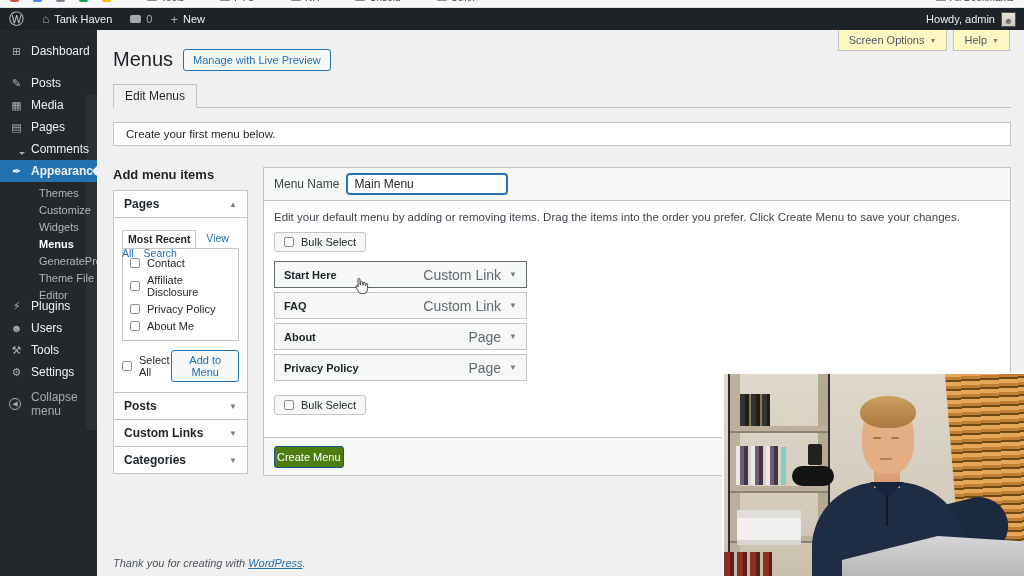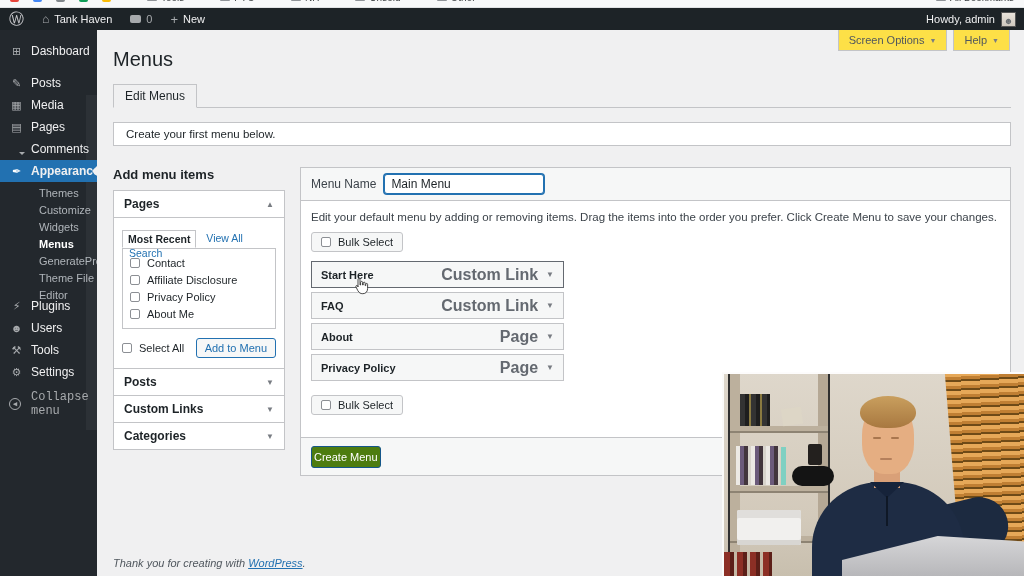--- a/index.html
+++ b/index.html
@@ -33,42 +33,42 @@
   .sb-gap { height:10px; }
   .sb-item.active { background:#2271b1; font-weight:bold; }
   .sb-item.active .ico { color:#fff; }
   .notch { position:absolute; right:0; top:50%; margin-top:-5px; width:0; height:0; border:5px solid transparent; border-right-color:#f0f0f1; }
   .sb-bubble { width:10px; height:7px; background:#a7aaad; border-radius:2px; position:relative; margin-left:1px; }
   .sb-bubble::after { content:""; position:absolute; left:2px; bottom:-3px; border:3px solid transparent; border-top-color:#a7aaad; }
   .sb-sub { padding:3px 0 8px 0; }
   .sb-sub-item { height:17px; line-height:17px; padding-left:39px; font-size:11px; color:#b0b5ba; cursor:pointer; }
   .sb-sub-item.current { color:#fff; font-weight:bold; }
   .collapse-ico { width:12px; height:12px; border-radius:50%; border:1px solid #a7aaad; color:#a7aaad; font-size:7px; display:flex; align-items:center; justify-content:center; flex:none; margin-left:-1px; }
-  .sb-item.dim { color:#a7aaad;font-family:Liberation Mono, monospace; }
+  .sb-item.dim { color:#a7aaad; }
 
   
   .content { position:absolute; left:97px; top:30px; width:927px; height:546px; background:#f0f0f1; padding:10px 13px 0 16px; }
   .screen-meta { position:absolute; top:0; right:14px; display:flex; gap:6px; }
-  .meta-btn { background:#fde047; border:1px solid #c3c4c7; border-top:none; padding:4px 10px; font-size:11px; color:#50575e; display:flex; align-items:center; gap:5px; cursor:pointer; }
+  .meta-btn { background:#fef9c3; border:1px solid #c3c4c7; border-top:none; padding:4px 10px; font-size:11px; color:#50575e; display:flex; align-items:center; gap:5px; cursor:pointer; }
   .meta-btn .arr { font-size:7px; color:#787c82; }
 
   .title-row { display:flex; align-items:center; gap:10px; margin-top:8px; }
   h1.page-title { font-size:20px; font-weight:400; color:#1d2327; }
   .manage-btn { background:#f6f7f7; border:1px solid #2271b1; color:#2271b1; font-size:11px; padding:4px 9px; border-radius:3px; cursor:pointer; }
 
   .tab-wrapper { margin-top:12px; border-bottom:1px solid #c3c4c7; height:25px; }
   .nav-tab { display:inline-block; position:relative; top:1px; background:#f0f0f1; border:1px solid #c3c4c7; border-bottom-color:#f0f0f1; font-size:12px; font-weight:normal; padding:4px 11px; cursor:pointer; }
 
   .notice-box { margin-top:14px; height:24px; line-height:22px; background:#fff; border:1px solid #c3c4c7; padding-left:12px; font-size:11.5px; }
 
   .cols { display:flex; gap:15px; margin-top:21px; }
   .col-heading { font-size:13px; font-weight:bold; margin-bottom:8px; }
 
   
-  .left-col { width:172px; flex:none; }
+  .left-col { width:135px; flex:none; }
   .accordion { background:#fff; border:1px solid #c3c4c7; }
   .acc-header { display:flex; justify-content:space-between; align-items:center; padding:6px 10px; font-size:12px; font-weight:bold; cursor:pointer; }
   .acc-header .arr { font-size:8px; color:#787c82; }
   .acc-sect { border-top:1px solid #c3c4c7; }
   .pages-body { padding:11px 8px 10px; border-top:1px solid #c3c4c7; }
   .pg-tabs { font-size:10.5px; height:19px; }
   .pg-tab-active { display:inline-block; position:relative; top:1px; background:#fff; border:1px solid #c3c4c7; border-bottom-color:#fff; padding:2px 5px; font-weight:bold; color:#1d2327; }
   .pg-tab-link { color:#2271b1; margin-left:7px; cursor:pointer; text-decoration:none; }
   .checklist { border:1px solid #c3c4c7; padding:8px 7px; display:flex; flex-direction:column; gap:5px; }
   .chk-row { display:flex; align-items:center; gap:7px; font-size:11px; }
@@ -84,21 +84,21 @@
   .ms-header label { font-size:12px; color:#3c434a; }
   .ms-name-input { width:160px; height:20px; border:1px solid #2271b1; box-shadow:0 0 0 1px #2271b1; border-radius:3px; font-size:12px; padding:0 6px; font-family:inherit; color:#1d2327; }
   .ms-body { padding:10px 10px 60px; }
   .ms-desc { font-size:11.5px; color:#3c434a; }
   .bulk-chip { margin-top:9px; display:inline-flex; align-items:center; gap:7px; background:#f6f7f7; border:1px solid #c3c4c7; border-radius:3px; padding:3px 9px; font-size:11px; cursor:pointer; }
   .mi-list { margin-top:9px; width:253px; display:flex; flex-direction:column; gap:4px; }
   .menu-item { height:27px; background:#f6f7f7; border:1px solid #c3c4c7; display:flex; align-items:center; justify-content:space-between; padding:0 9px; cursor:move; }
   .menu-item.grabbed { border-color:#646970; }
   .mi-label { font-size:11px; font-weight:bold; }
   .mi-right { display:flex; align-items:center; gap:8px; }
-  .mi-type { font-size:16px; color:#646970;font-weight:bold; }
+  .mi-type { font-size:14px; color:#646970; }
   .mi-arr { font-size:8px; color:#787c82; cursor:pointer; }
   .bulk2 { margin-top:14px; }
   .ms-footer { position:absolute; left:0; right:0; bottom:0; height:38px; background:#f6f7f7; border-top:1px solid #c3c4c7; display:flex; align-items:center; padding-left:10px; }
   .create-btn { background:#4d7c0f; border:1px solid #14568a; color:#fff; font-size:11px; padding:4px 2px; border-radius:3px; cursor:pointer; }
 
   .wp-footer { position:absolute; left:16px; bottom:7px; font-size:11px; font-style:italic; color:#50575e; }
   .wp-footer a { color:#2271b1; }
 
   
   .cursor { position:absolute; left:353px; top:277px; z-index:60; }
@@ -260,20 +260,21 @@
         <span class="arr">▼</span>
       </div>
     <div class="meta-btn">
         <span>Help</span>
         <span class="arr">▼</span>
       </div>
   </div>
 
   <div class="title-row">
     <h1 class="page-title">Menus</h1>
+    <button class="manage-btn">Manage with Live Preview</button>
   </div>
 
   <div class="tab-wrapper">
     <span class="nav-tab">Edit Menus</span>
   </div>
 
   <div class="notice-box">Create your first menu below.</div>
 
   <div class="cols">
 

